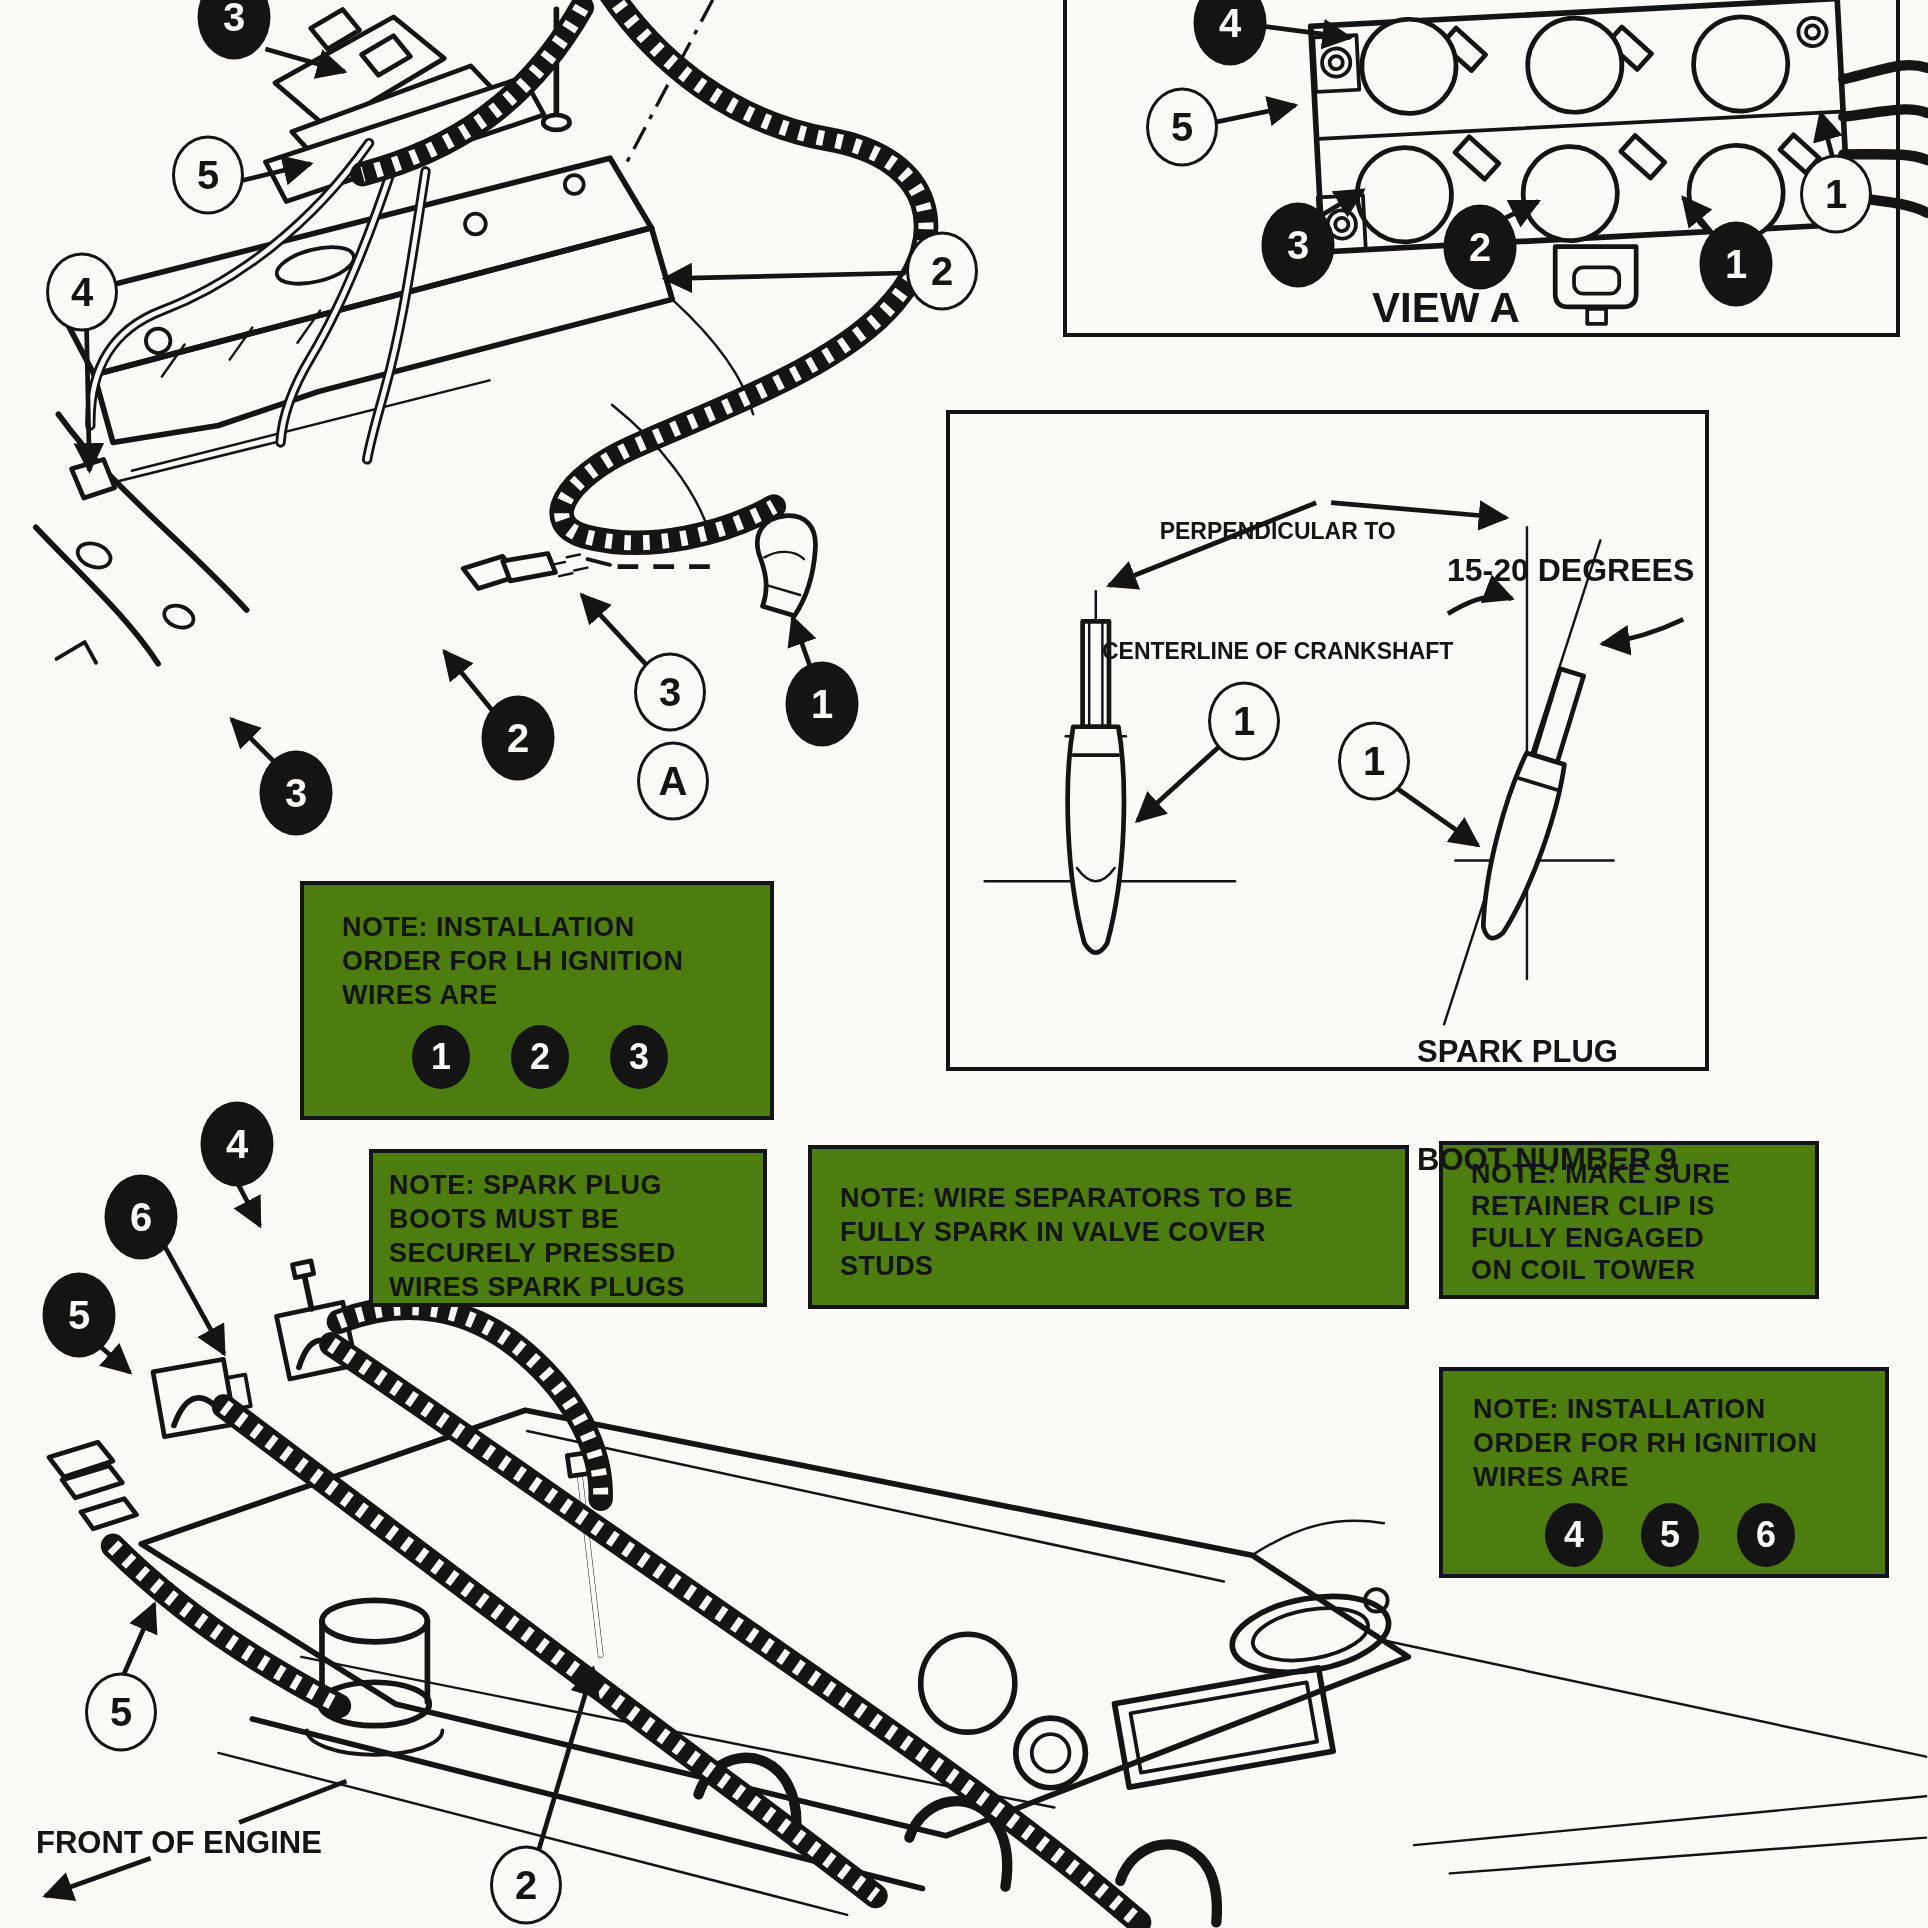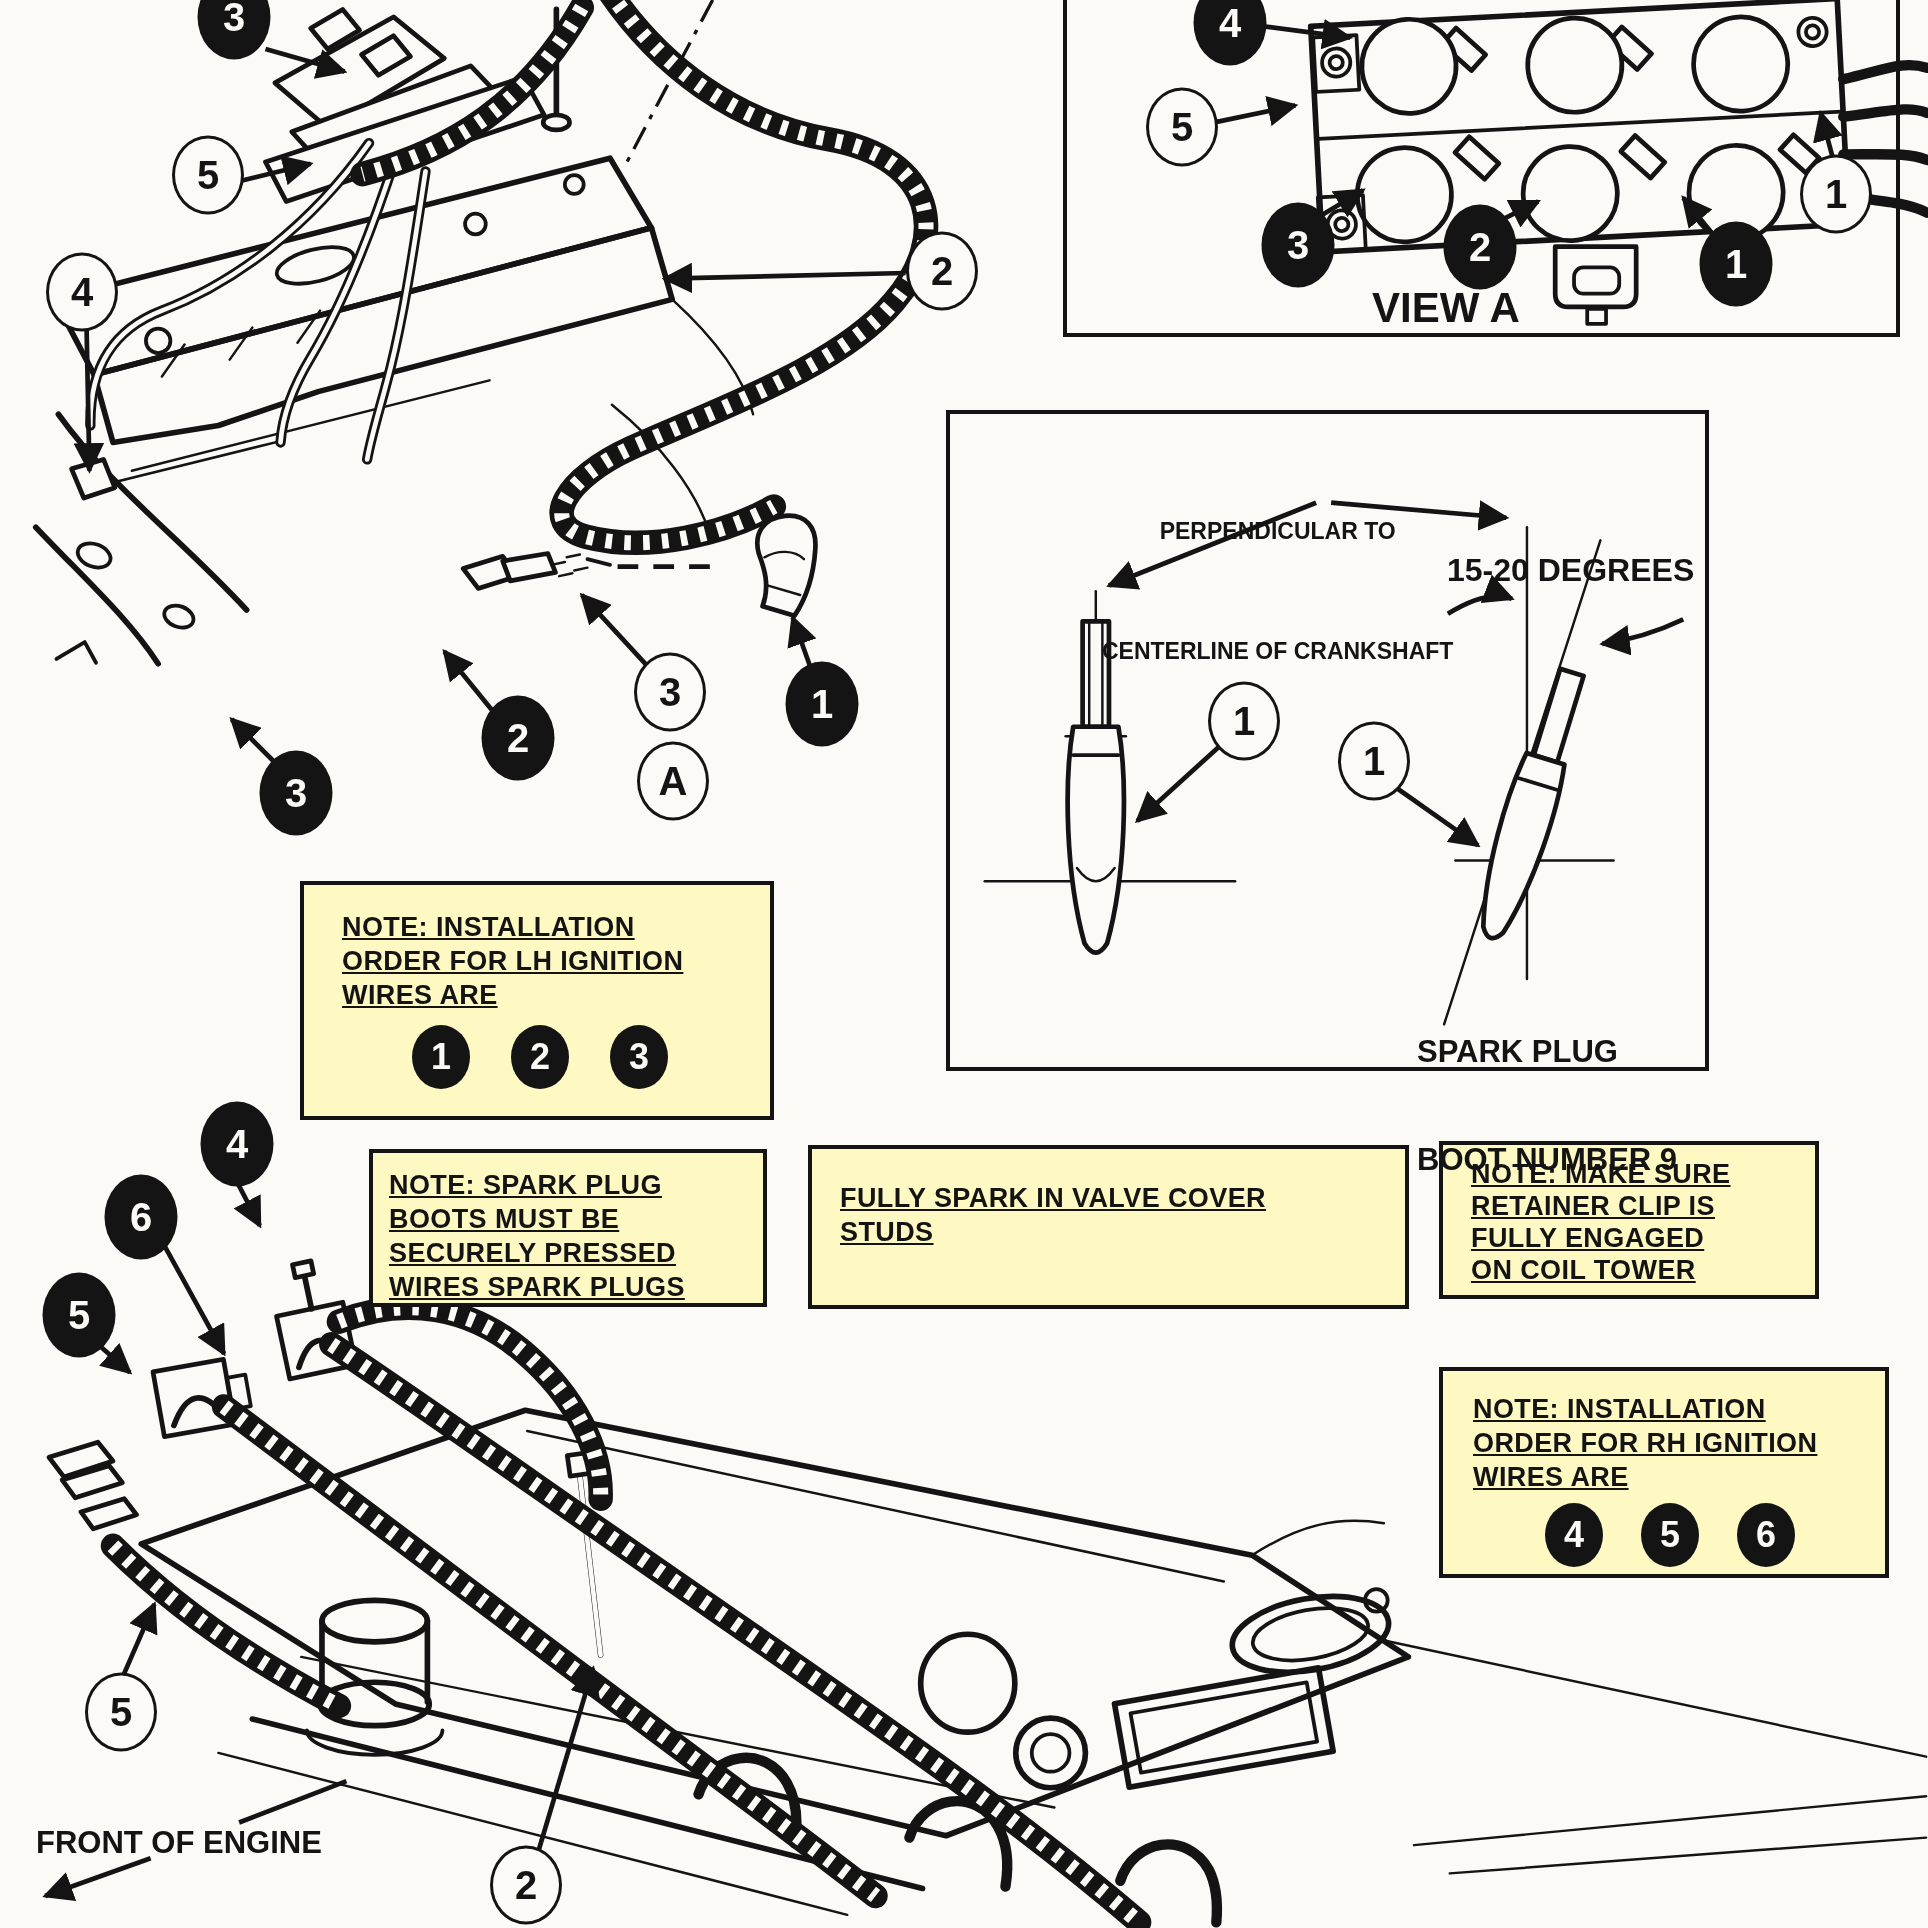--- a/index.html
+++ b/index.html
@@ -14,21 +14,21 @@
   .tube{fill:none;stroke:#141414;stroke-width:26;stroke-linecap:round;}
   .ribs{fill:none;stroke:#fbfaf6;stroke-width:16;stroke-dasharray:7 13;stroke-linecap:butt;}
   .wire{fill:none;stroke:#141414;stroke-width:11;stroke-linecap:round;}
   .wcore{fill:none;stroke:#fbfaf6;stroke-width:5;stroke-linecap:round;}
   .leader{fill:none;stroke:#141414;stroke-width:5;marker-end:url(#arr);}
   .lead0{fill:none;stroke:#141414;stroke-width:5;}
   .dashdot{fill:none;stroke:#141414;stroke-width:3.5;stroke-dasharray:26 10 5 10;}
   .dashed{fill:none;stroke:#141414;stroke-width:5;stroke-dasharray:22 16;}
   
   .box{position:absolute;border:4.7px solid #141414;background:transparent;box-sizing:border-box;}
-  .note-box{background:#fef9c3;text-decoration:underline;}
+  .note-box{background:#4d7c0f;}
   .note-text{font-weight:bold;font-size:27px;line-height:34px;letter-spacing:0.4px;}
   .tight .note-text{line-height:32px;}
   
   .co{position:absolute;transform:translate(-50%,-50%);display:flex;align-items:center;justify-content:center;
       font-weight:bold;border-radius:50%;z-index:5;}
   .co.w{width:66px;height:73px;border:3.8px solid #141414;background:#fbfaf6;color:#141414;font-size:40px;}
   .co.b{width:73px;height:85px;background:#141414;color:#fbfaf6;font-size:40px;}
   
   .orow{display:flex;gap:41px;margin-top:13px;}
   .oc{width:58px;height:64px;border-radius:50%;background:#141414;color:#fbfaf6;display:flex;
@@ -270,20 +270,21 @@
   </div>
 
   <div class="box note-box" style="left:369px;top:1149px;width:398px;height:158px;padding:15px 0 0 16px;">
     <div class="note-text">NOTE: SPARK PLUG</div>
     <div class="note-text">BOOTS MUST BE</div>
     <div class="note-text">SECURELY PRESSED</div>
     <div class="note-text">WIRES SPARK PLUGS</div>
   </div>
 
   <div class="box note-box" style="left:808px;top:1145px;width:601px;height:164px;padding:32px 0 0 28px;">
+    <div class="note-text">NOTE: WIRE SEPARATORS TO BE</div>
     <div class="note-text">FULLY SPARK IN VALVE COVER</div>
     <div class="note-text">STUDS</div>
   </div>
 
   <div class="box note-box tight" style="left:1439px;top:1141px;width:380px;height:158px;padding:13px 0 0 28px;">
     <div class="note-text">NOTE: MAKE SURE</div>
     <div class="note-text">RETAINER CLIP IS</div>
     <div class="note-text">FULLY ENGAGED</div>
     <div class="note-text">ON COIL TOWER</div>
   </div>

